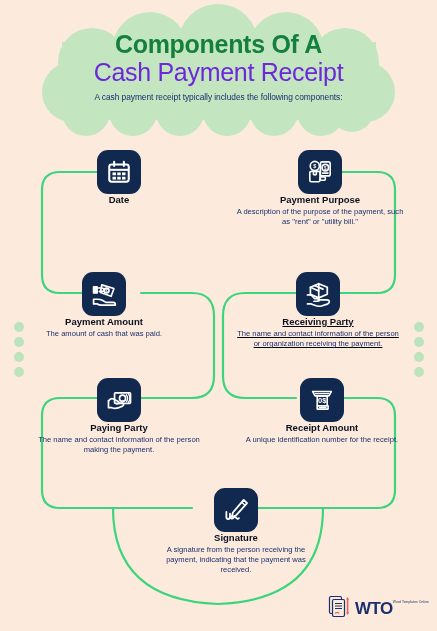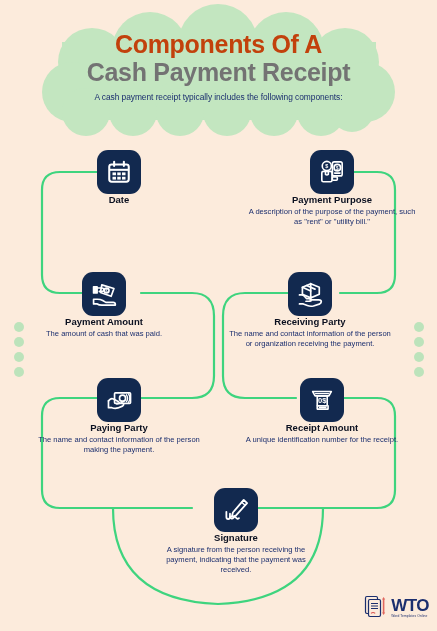--- a/index.html
+++ b/index.html
@@ -42,29 +42,29 @@
     position: absolute;
     left: 0;
     top: 30px;
     width: 437px;
     text-align: center;
     z-index: 4;
   }
   .title-line1 {
     font-size: 25px;
     font-weight: bold;
-    color: #c2410c;
+    color: #15803d;
     letter-spacing: -0.3px;
     line-height: 1.12;
     white-space: nowrap;
   }
   .title-line2 {
     font-size: 25px;
-    font-weight: bold;
-    color: #737373;
+    font-weight: normal;
+    color: #6d28d9;
     letter-spacing: -0.3px;
     line-height: 1.12;
     white-space: nowrap;
   }
   .subtitle {
     margin-top: 6px;
     font-size: 8.4px;
     color: #1B2E6E;
     letter-spacing: -0.05px;
     white-space: nowrap;
@@ -94,40 +94,40 @@
   }
   .item-desc {
     margin-top: 2px;
     font-size: 7.6px;
     color: #1B2E6E;
     line-height: 1.28;
   }
 
   
   #item-date            { left: 35px;  top: 150px; width: 168px; }
-  #item-payment-purpose { left: 248px; top: 150px; width: 168px; }
+  #item-payment-purpose { left: 236px; top: 150px; width: 168px; }
   #item-payment-amount  { left: 20px;  top: 272px; width: 168px; }
-  #item-receiving-party { left: 226px; top: 272px; width: 168px; }
+  #item-receiving-party { left: 234px; top: 272px; width: 168px; text-decoration: underline; }
   #item-paying-party    { left: 35px;  top: 378px; width: 168px; }
   #item-receipt-number  { left: 238px; top: 378px; width: 168px; }
   #item-signature       { left: 152px; top: 488px; width: 168px; }
 
   
   .logo {
     position: absolute;
     right: 8px;
     bottom: 8px;
     display: flex;
     align-items: center;
     gap: 3px;
     z-index: 5;
   }
   .logo-text-wrap {
     display: flex;
-    flex-direction: column;
+    flex-direction: row;
     align-items: flex-start;
     line-height: 1;
   }
   .logo-main {
     font-size: 17px;
     font-weight: bold;
     color: #1B2E6E;
     letter-spacing: -0.5px;
   }
   .logo-sub {

